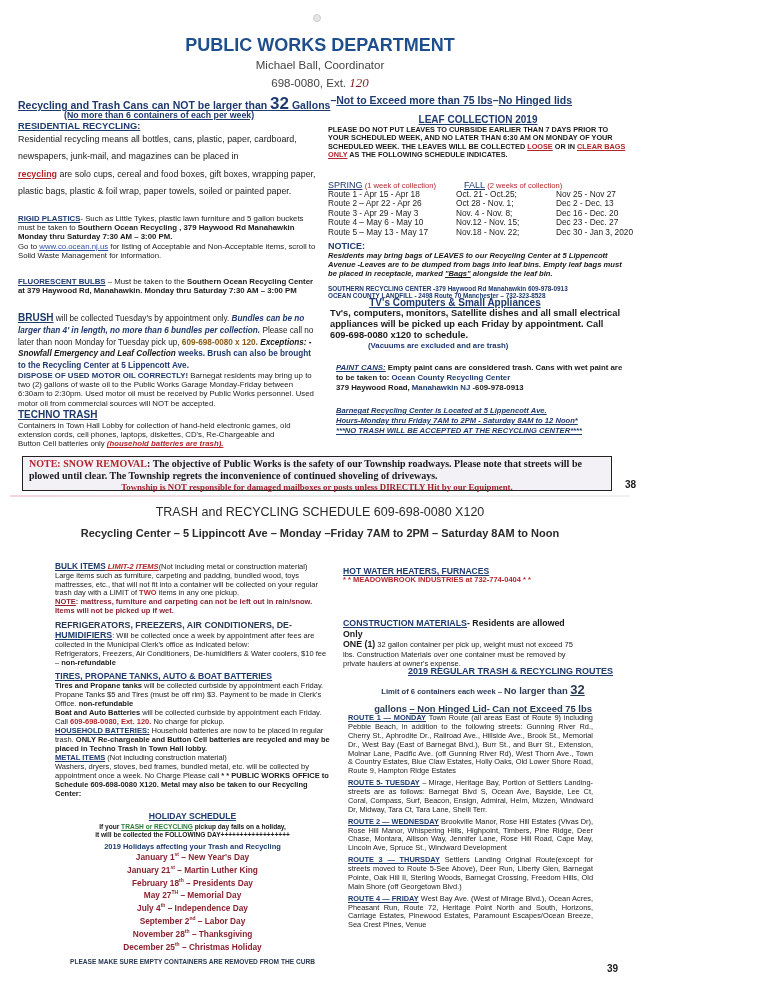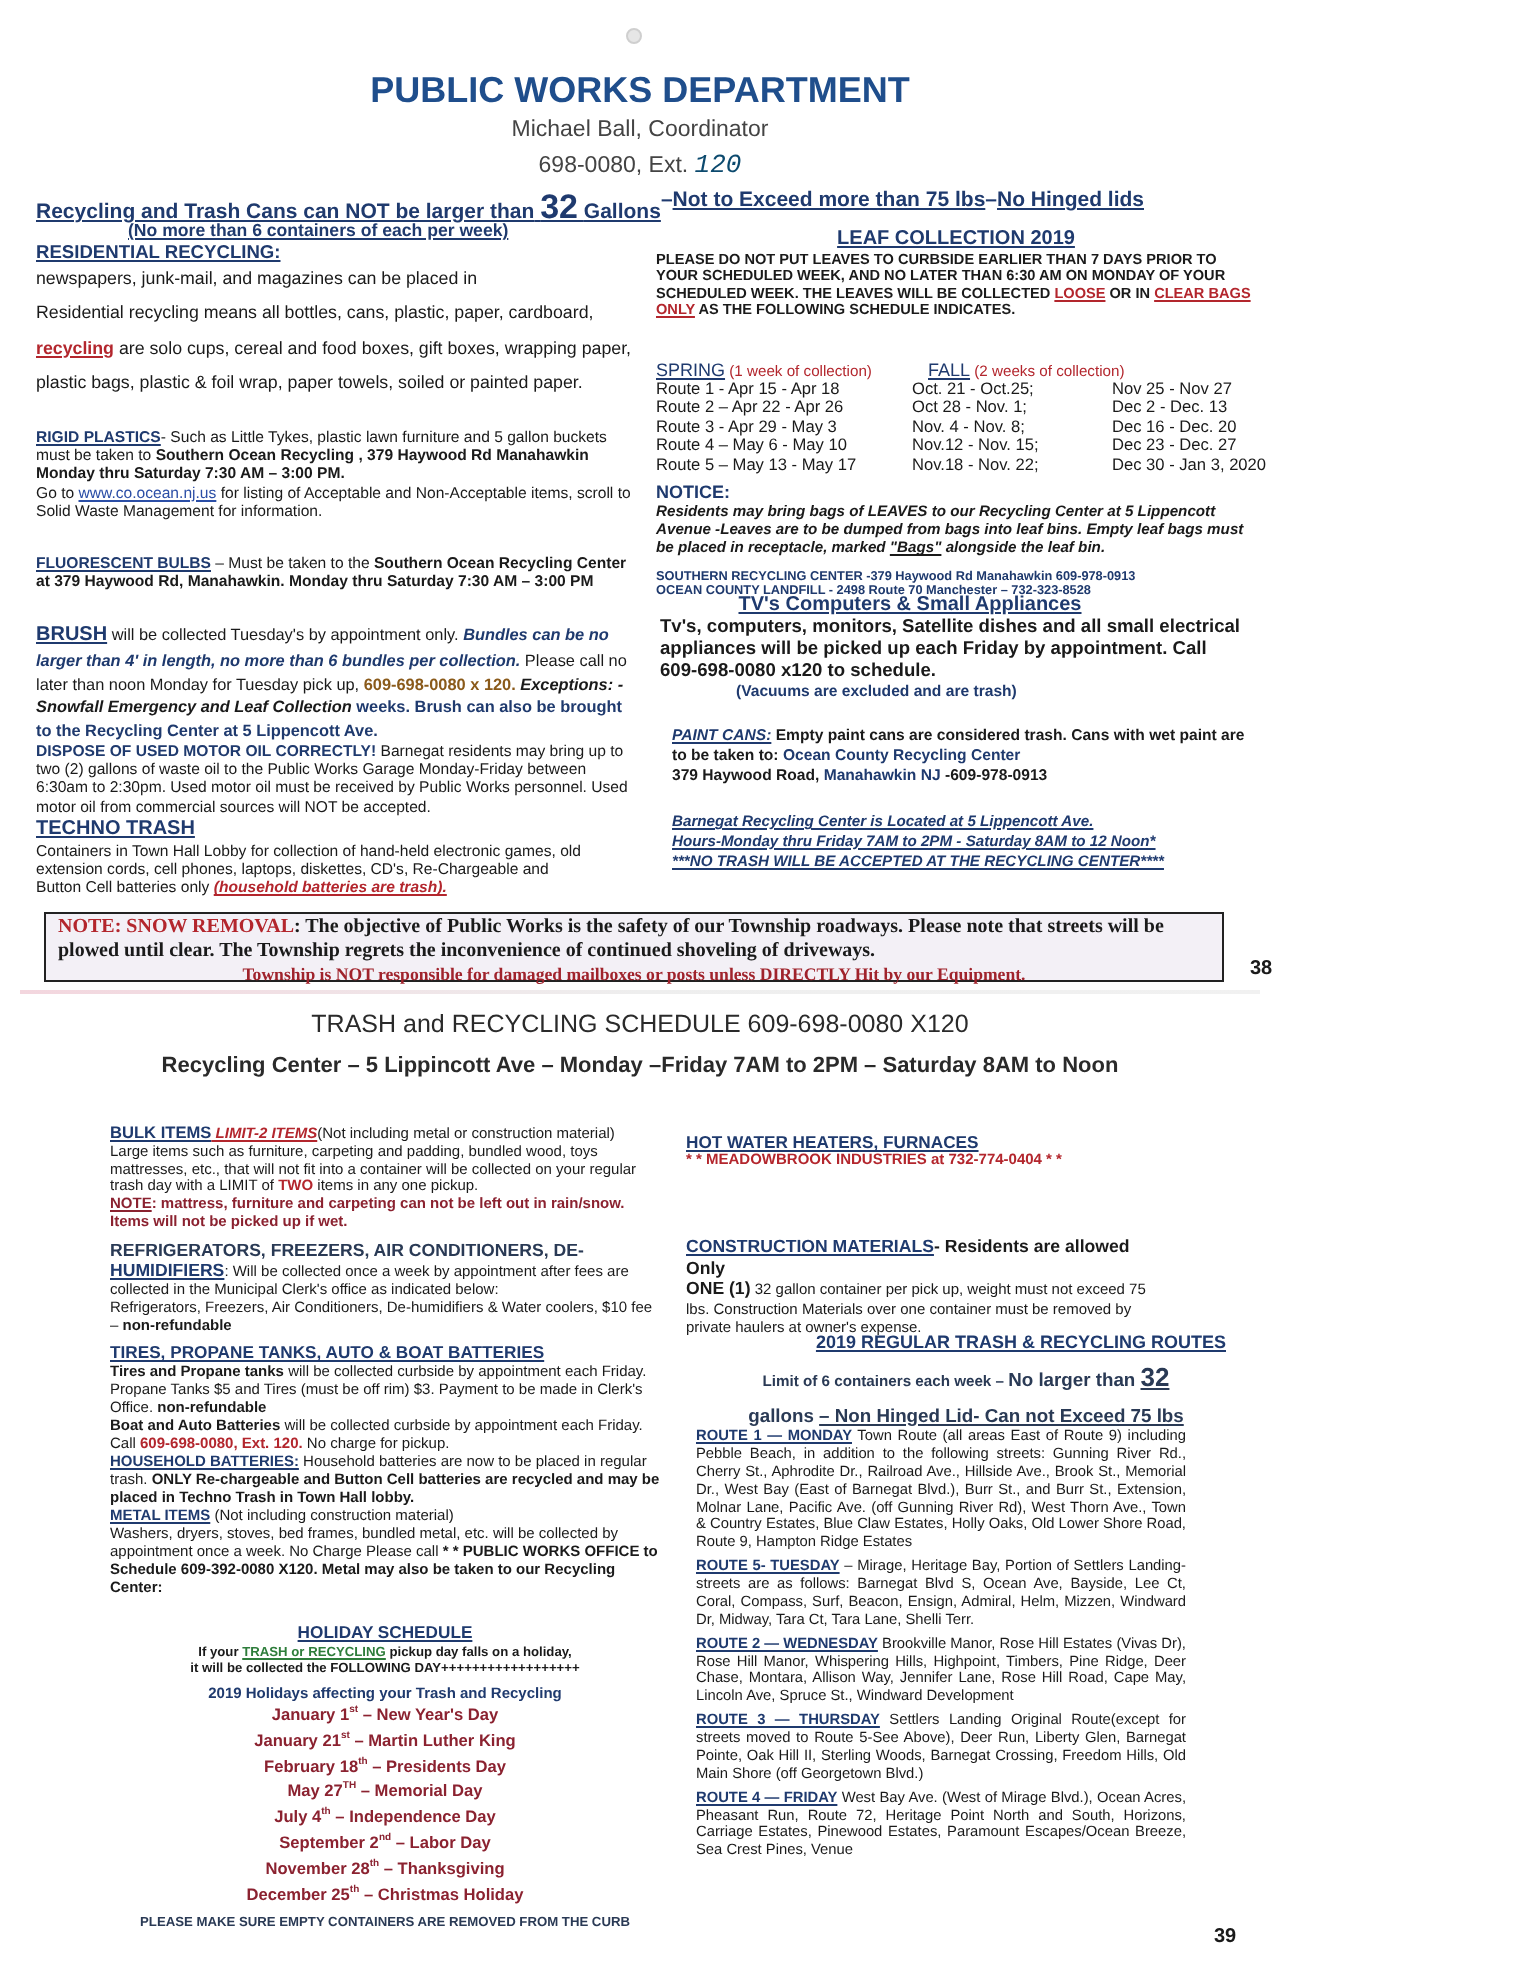--- a/index.html
+++ b/index.html
@@ -8,21 +8,21 @@
   .navy { color: #1f3a6e; }
   .red { color: #b3262d; }
   .darkred { color: #8b2230; }
   .green { color: #2e7d3b; }
   .u { text-decoration: underline; }
   .b { font-weight: bold; }
   .i { font-style: italic; }
   .hole { left: 313px; top: 14px; width: 8px; height: 8px; border-radius: 50%; background: #e6e6e6; border: 1px solid #cfcfcf; }
   .title { left: 0; width: 640px; top: 35px; text-align: center; font-size: 18px; font-weight: bold; color: #1f4e8c; }
   .sub { left: 0; width: 640px; text-align: center; font-size: 11.5px; color: #444; }
-  .hand { font-family: Liberation Mono, monospace; font-style: italic; color: #0c4a6e; font-size: 13px; }
+  .hand { font-family: Liberation Serif, serif; font-style: italic; color: #7f1d1d; font-size: 13px; }
   .bar { left: 18px; top: 94px; width: 620px; font-size: 10.5px; font-weight: bold; color: #1f3a6e; display:flex; justify-content: flex-start; }
   .bar .big { font-size: 17px; }
   .col { font-size: 8.6px; line-height: 1.18; }
   .lh { line-height: 1.95; font-size: 8.9px; }
   .snow { left: 22px; top: 456px; width: 590px; height: 35px; border: 1.5px solid #222; background: #f3f0f6; font-family: "Liberation Serif", serif; font-size: 10px; padding: 1px 6px; line-height: 1.2; }
   .pgnum { font-weight: bold; font-size: 10px; }
   .sched-title { left: 0; width: 640px; top: 505px; text-align: center; font-size: 12.5px; color: #2a2a2a; }
   .sched-sub { left: 0; width: 640px; top: 527px; text-align: center; font-size: 11px; font-weight: bold; color: #2a2a2a; }
   .route-h { color: #1f3a6e; font-weight: bold; text-decoration: underline; }
   .hol { text-align: center; color: #8b2230; font-weight: bold; font-size: 8.3px; line-height: 1.55; }
@@ -46,22 +46,22 @@
   <span>–</span>
   <span class="u">Not to Exceed more than 75 lbs</span>
   <span>–</span>
   <span class="u">No Hinged lids</span>
 </div>
 <div class="abs navy b u" style="left:64px;top:110px;font-size:8.8px">(No more than 6 containers of each per week)</div>
 
 <div class="abs" style="left:18px;top:121px;width:300px">
   <div class="navy b u" style="font-size:9.3px">RESIDENTIAL RECYCLING:</div>
   <div class="lh">
+    <div>Residential recycling means all bottles, cans, plastic, paper, cardboard,</div>
     <div>newspapers, junk-mail, and magazines can be placed in</div>
-    <div>Residential recycling means all bottles, cans, plastic, paper, cardboard,</div>
     <div><span class="red b u">recycling</span><span> are solo cups, cereal and food boxes, gift boxes, wrapping paper,</span></div>
     <div>plastic bags, plastic &amp; foil wrap, paper towels, soiled or painted paper.</div>
   </div>
 </div>
 
 <div class="abs col" style="left:18px;top:214px;width:300px;font-size:7.8px">
   <span class="navy b u">RIGID PLASTICS</span><span>- Such as Little Tykes, plastic lawn furniture and 5 gallon buckets must be taken to </span><span class="b">Southern Ocean Recycling , 379 Haywood Rd Manahawkin Monday thru Saturday 7:30 AM – 3:00 PM.</span><br>
   <span>Go to </span><a class="navy u" style="color:#2b4ea6">www.co.ocean.nj.us</a><span> for listing of Acceptable and Non-Acceptable items, scroll to Solid Waste Management for information.</span>
 </div>
 
@@ -151,21 +151,21 @@
   <span class="navy b u" style="font-size:8.8px">HUMIDIFIERS</span><span>: Will be collected once a week by appointment after fees are collected in the Municipal Clerk's office as indicated below:</span><br>
   <span>Refrigerators, Freezers, Air Conditioners, De-humidifiers &amp; Water coolers, $10 fee – </span><span class="b">non-refundable</span>
 </div>
 
 <div class="abs col" style="left:55px;top:671px;width:275px;font-size:7.5px;line-height:1.2">
   <div class="navy b u" style="font-size:8.6px">TIRES, PROPANE TANKS, AUTO &amp; BOAT BATTERIES</div>
   <span class="b">Tires and Propane tanks</span><span> will be collected curbside by appointment each Friday. Propane Tanks $5 and Tires (must be off rim) $3. Payment to be made in Clerk's Office. </span><span class="b">non-refundable</span><br>
   <span class="b">Boat and Auto Batteries</span><span> will be collected curbside by appointment each Friday. Call </span><span class="red b">609-698-0080, Ext. 120.</span><span> No charge for pickup.</span><br>
   <span class="navy b u">HOUSEHOLD BATTERIES:</span><span> Household batteries are now to be placed in regular trash. </span><span class="b">ONLY Re-chargeable and Button Cell batteries are recycled and may be placed in Techno Trash in Town Hall lobby.</span><br>
   <span class="navy b u">METAL  ITEMS</span><span> (Not including construction material)</span><br>
-  <span>Washers, dryers, stoves, bed frames, bundled metal, etc. will be collected by appointment once a week. No Charge Please call </span><span class="b">* * PUBLIC WORKS OFFICE to Schedule 609-392-0080 X120. Metal may also be taken to our Recycling Center:</span>
+  <span>Washers, dryers, stoves, bed frames, bundled metal, etc. will be collected by appointment once a week. No Charge Please call </span><span class="b">* * PUBLIC WORKS OFFICE to Schedule 609-698-0080 X120. Metal may also be taken to our Recycling Center:</span>
 </div>
 
 <div class="abs" style="left:55px;top:811px;width:275px">
   <div class="navy b u" style="text-align:center;font-size:8.6px">HOLIDAY SCHEDULE</div>
   <div class="b" style="text-align:center;font-size:6.6px;line-height:1.2;margin-top:2px">
     <span>If your </span><span class="green u">TRASH or RECYCLING</span><span> pickup day falls on a holiday,</span><br>
     <span>it will be collected the FOLLOWING DAY++++++++++++++++++</span>
   </div>
   <div class="navy b" style="text-align:center;font-size:7.5px;margin-top:3px">2019 Holidays affecting your Trash and Recycling</div>
   <div class="hol">

